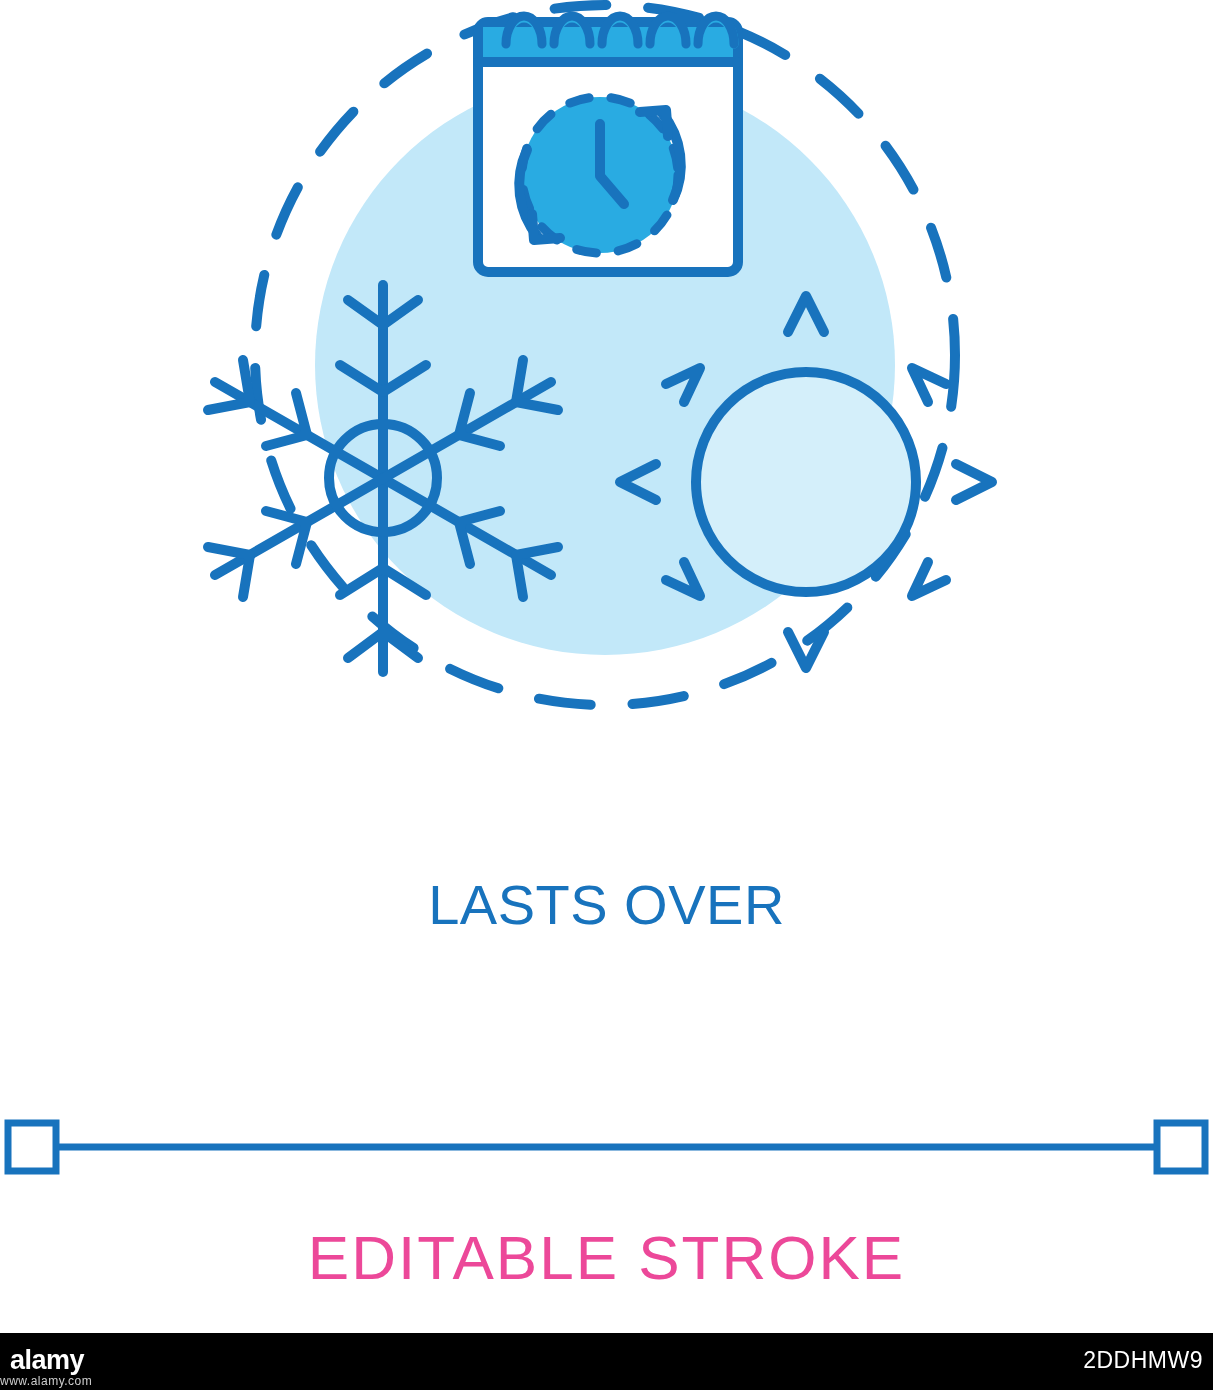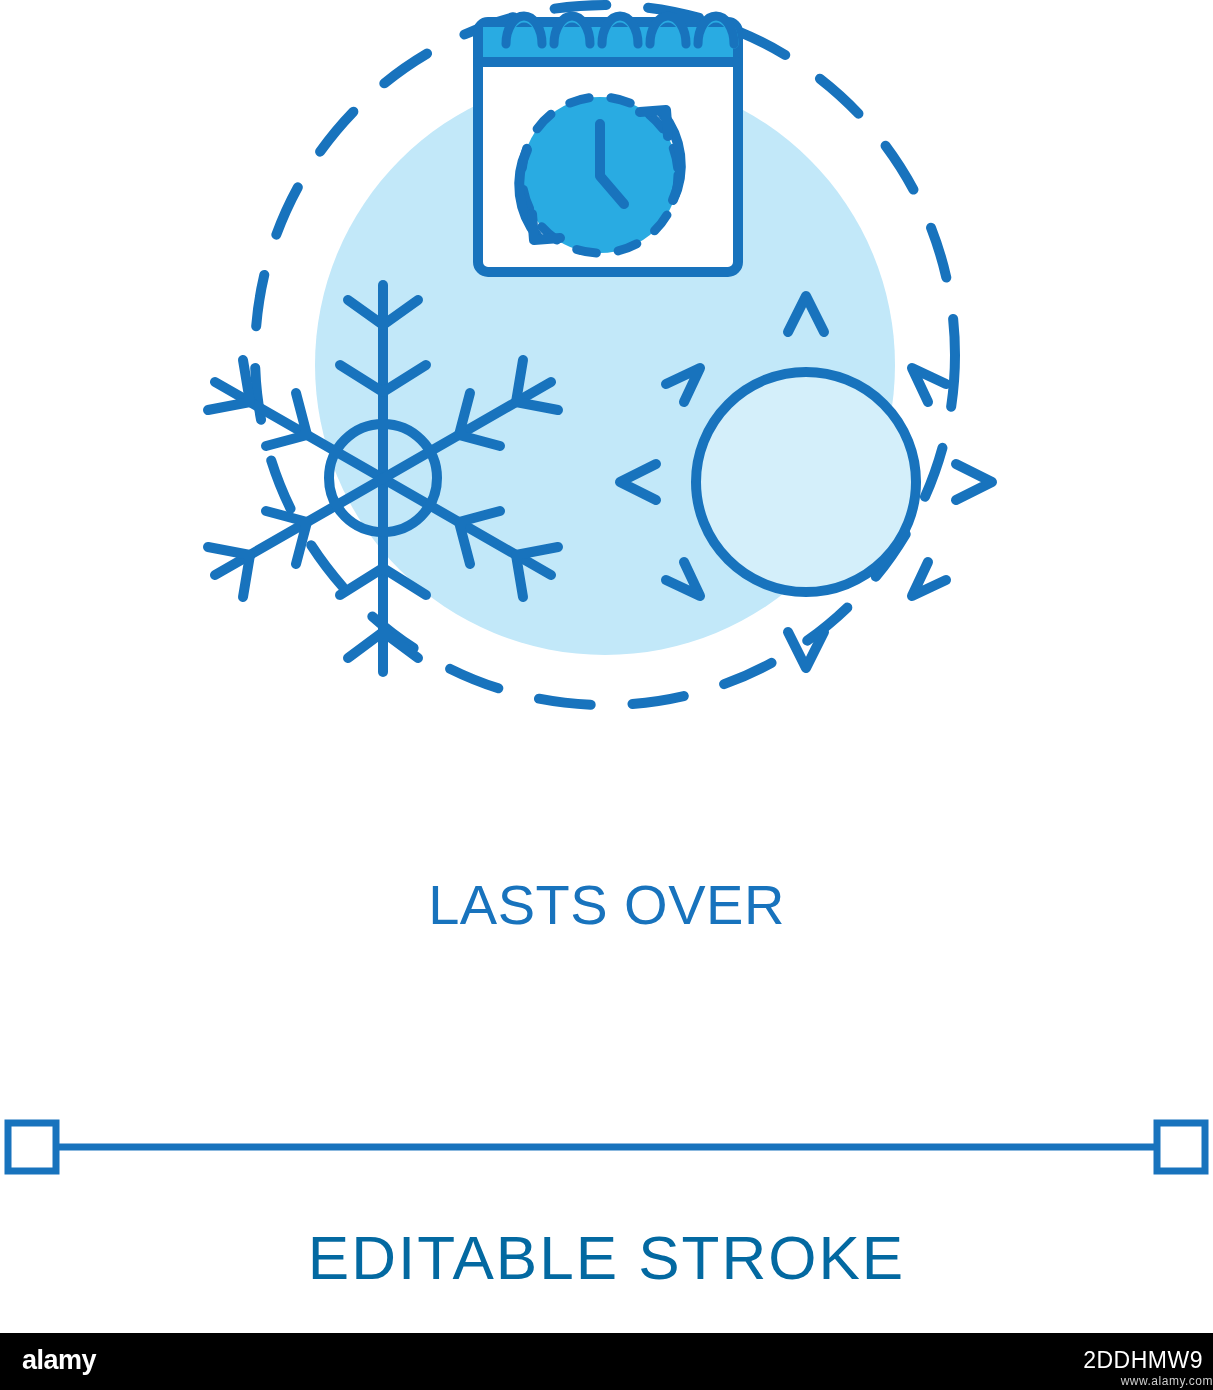--- a/index.html
+++ b/index.html
@@ -58,21 +58,21 @@
     top: 1112px;
     width: 1213px;
     height: 70px;
   }
   #editable-label {
     position: absolute;
     left: 0;
     top: 1222px;
     width: 1213px;
     text-align: center;
-    color: #0369a1;
+    color: #ec4899;
     font-size: 62px;
     letter-spacing: 2px;
     text-transform: uppercase;
     font-weight: 400;
   }
 
   
   #footer {
     position: absolute;
     left: 0;
@@ -82,40 +82,38 @@
     background: #000000;
     color: #ffffff;
   }
   #footer-left {
     position: absolute;
     left: 10px;
     top: 12px;
     font-size: 27px;
     font-weight: bold;
     letter-spacing: -0.5px;
-    margin-left: 12px;
   }
   #footer-right {
     position: absolute;
     right: 10px;
     top: 14px;
     font-size: 23px;
     font-weight: normal;
     letter-spacing: 0.5px;
   }
   #footer-url {
     position: absolute;
     left: 0;
     right: 0;
     bottom: 2px;
-    text-align: right;
+    text-align: left;
     font-size: 12px;
     color: #cfcfcf;
     letter-spacing: 0.5px;
-    padding-left: 20px;
   }
 </style>
 </head>
 <body>
 
 <div id="stage">
 
   <svg id="illustration" viewBox="0 0 1213 740">
 
     <circle cx="605" cy="365" r="290" fill="#c2e8f9"></circle>

